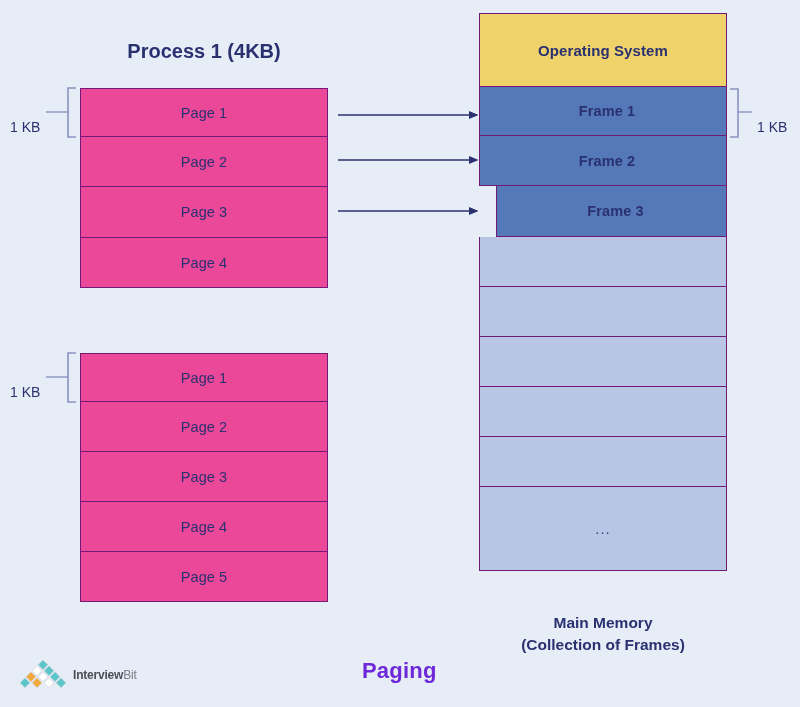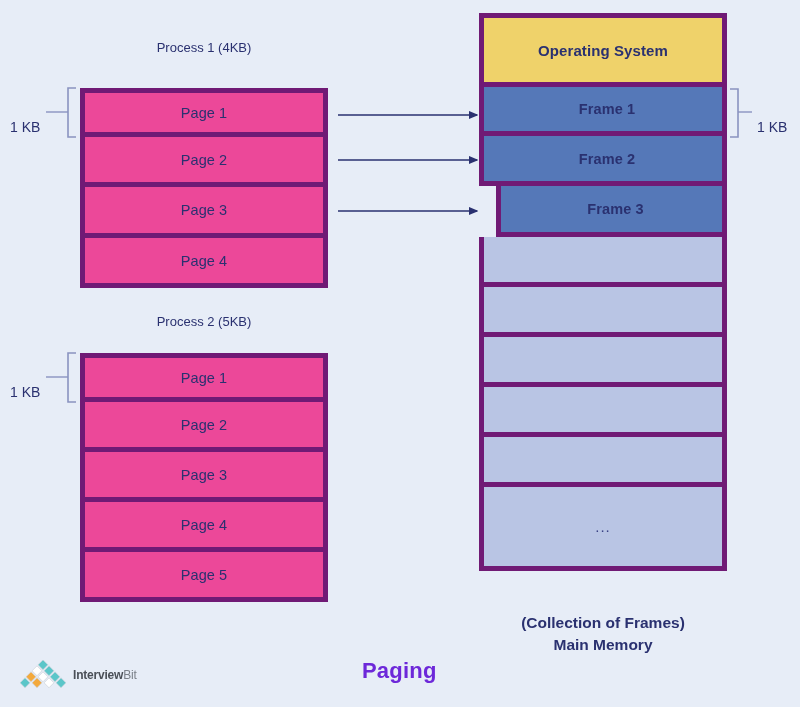--- a/index.html
+++ b/index.html
@@ -21,21 +21,21 @@
     height: 707px;
   }
 
   
   .block {
     position: absolute;
     box-sizing: border-box;
   }
   .row {
     box-sizing: border-box;
-    border: 5px solid #701a75;
+    border: 1px solid #701a75;
     display: flex;
     align-items: center;
     justify-content: center;
     font-size: 14.5px;
     color: #2a3170;
     letter-spacing: 0.1px;
   }
   .row + .row {
     border-top: none;
   }
@@ -58,22 +58,22 @@
   .row.ellipsis {
     background: #b9c5e4;
     font-size: 15px;
     letter-spacing: 1px;
     color: #3a4385;
   }
 
   
   .heading {
     position: absolute;
-    font-weight: normal;
-    font-size: 13px;
+    font-weight: bold;
+    font-size: 20px;
     color: #2a3170;
     text-align: center;
     white-space: nowrap;
   }
   .caption {
     position: absolute;
     font-weight: bold;
     font-size: 15.5px;
     color: #2a3170;
     text-align: center;
@@ -150,21 +150,20 @@
 
   <div class="kb-label" style="left:10px; top:103px;">1 KB</div>
 
   <div class="block" style="left:80px; top:88px; width:248px;">
     <div class="row page" style="height:49px;">Page 1</div>
     <div class="row page" style="height:50px;">Page 2</div>
     <div class="row page" style="height:51px;">Page 3</div>
     <div class="row page" style="height:50px;">Page 4</div>
   </div>
 
-  <div class="heading" style="left:80px; top:314px; width:248px;">Process 2 (5KB)</div>
 
   <div class="kb-label" style="left:10px; top:368px;">1 KB</div>
 
   <div class="block" style="left:80px; top:353px; width:248px;">
     <div class="row page" style="height:49px;">Page 1</div>
     <div class="row page" style="height:50px;">Page 2</div>
     <div class="row page" style="height:50px;">Page 3</div>
     <div class="row page" style="height:50px;">Page 4</div>
     <div class="row page" style="height:50px;text-align:right;">Page 5</div>
   </div>
@@ -178,22 +177,22 @@
     <div class="row frame-free" style="height:50px;"></div>
     <div class="row frame-free" style="height:50px;"></div>
     <div class="row frame-free" style="height:50px;"></div>
     <div class="row frame-free" style="height:50px;"></div>
     <div class="row ellipsis" style="height:84px;">...</div>
   </div>
 
   <div class="kb-label" style="left:757px; top:103px;">1 KB</div>
 
   <div class="caption" style="left:479px; top:612px; width:248px;">
+    <div>Main Memory</div>
     <div>(Collection of Frames)</div>
-    <div>Main Memory</div>
   </div>
 
   <div class="title-main" style="left:362px; top:658px;">Paging</div>
 
   <div class="logo" style="left:20px; top:660px;">
     <svg width="46" height="30" viewBox="0 0 46 30">
       <g stroke="#cfd4da" stroke-width="0.7">
 
         <rect x="19.5" y="1.3" width="7" height="7" transform="rotate(45 23 4.8)" fill="#5bc6c9"></rect>
 

